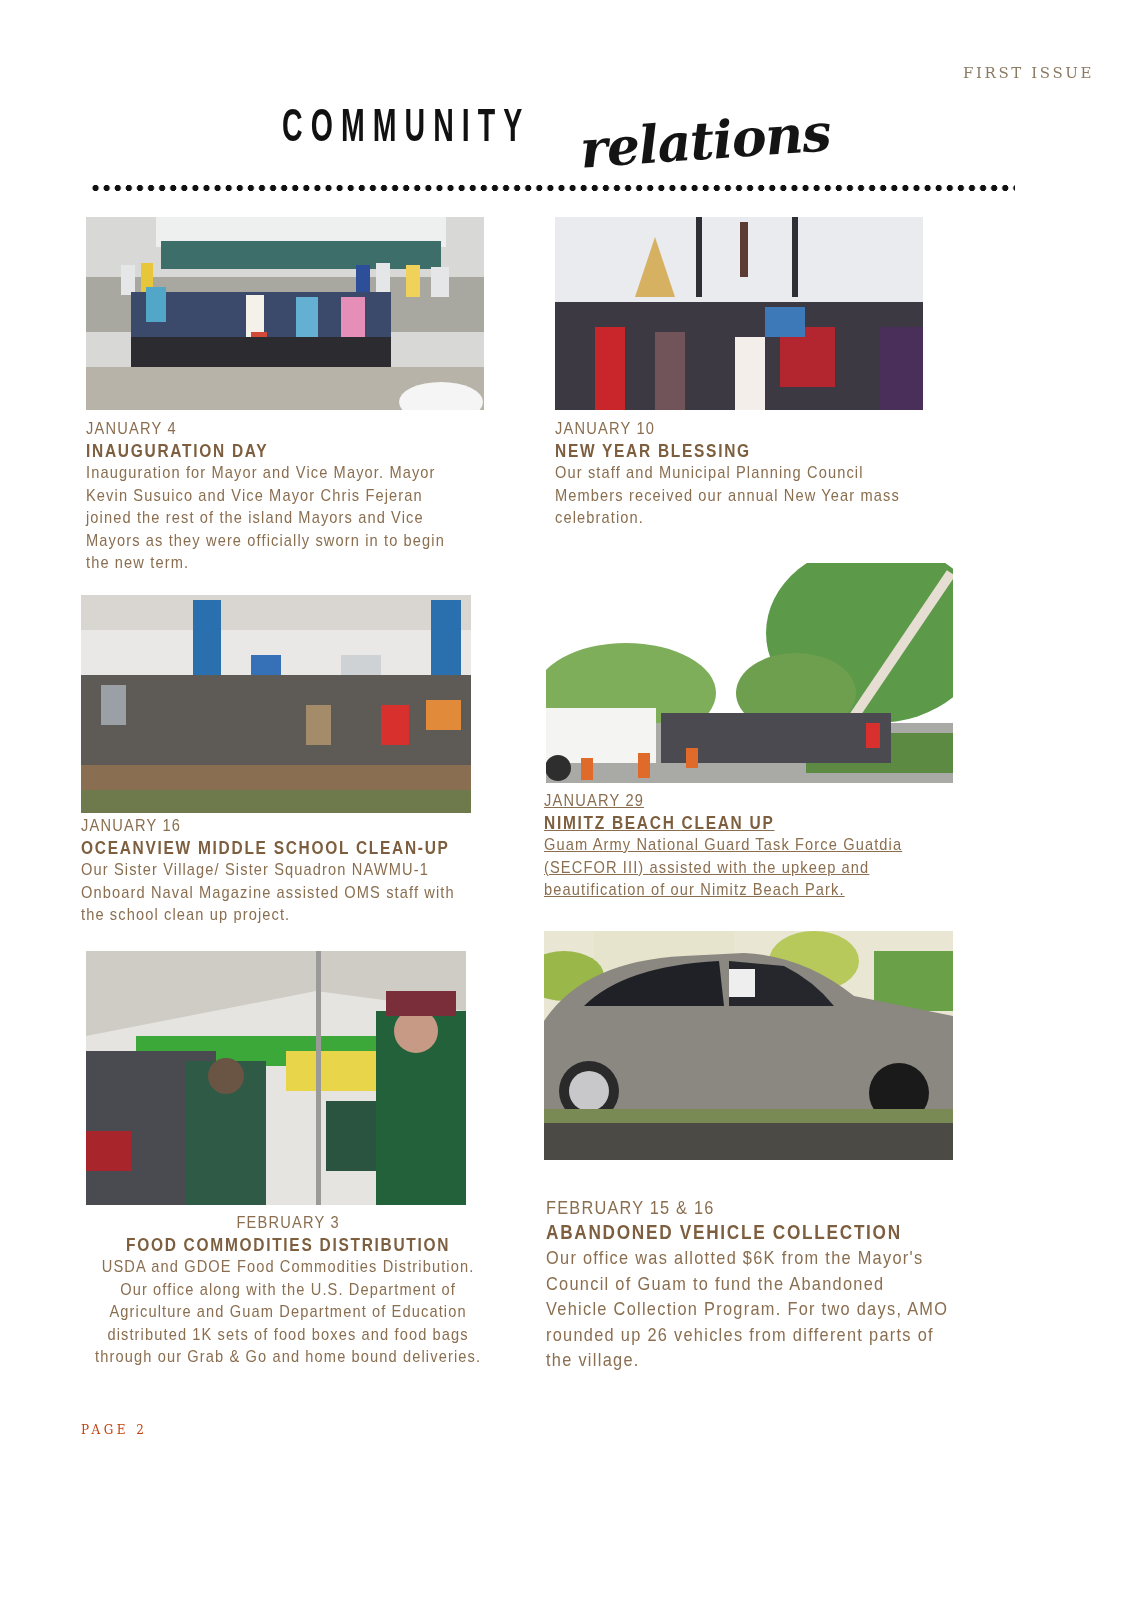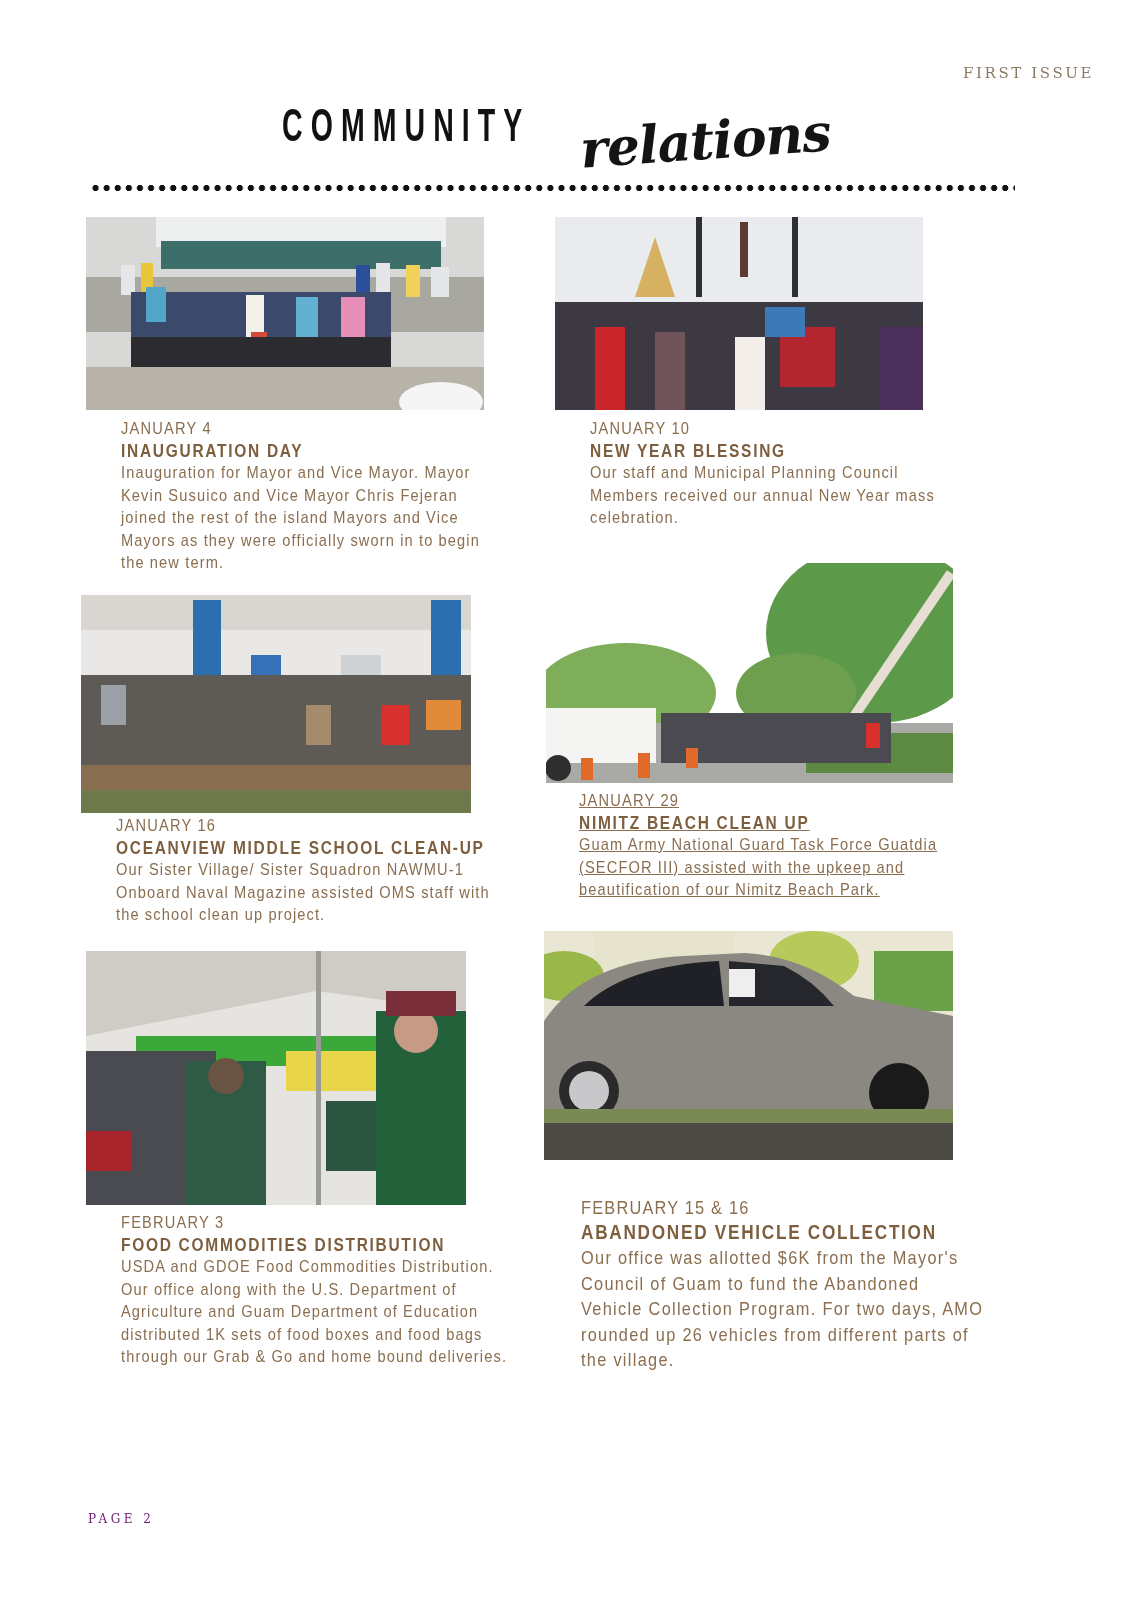--- a/index.html
+++ b/index.html
@@ -9,26 +9,26 @@
   .issue { left: 963px; top: 64px; font-family: "DejaVu Serif", serif; font-size: 15px; letter-spacing: 2.6px; color: #8a7a62; }
   .title-main { left: 282px; top: 98px; font-family: "Liberation Sans", sans-serif; font-weight: 700; font-size: 46px; letter-spacing: 13px; color: #111; transform: scaleX(0.62); transform-origin: left top; }
   .title-script { left: 580px; top: 110px; font-family: "DejaVu Serif", serif; font-style: italic; font-weight: 700; font-size: 52px; color: #141414; letter-spacing: -1px; transform: rotate(-4deg); }
   .dots { left: 90px; top: 183px; width: 925px; height: 10px;
     background-image: radial-gradient(circle, #111 3px, transparent 3.4px);
     background-size: 11.1px 10px; background-repeat: repeat-x; }
 
   .photo { overflow: hidden; }
   .photo svg { display: block; width: 100%; height: 100%; }
 
-  .cap { font-family: "Liberation Sans", sans-serif; color: #8a6e4f; margin-left: 35px; }
+  .cap { font-family: "Liberation Sans", sans-serif; color: #8a6e4f; }
   .cap .date { font-size: 17px; letter-spacing: 1.4px; line-height: 22px; transform: scaleX(0.86); transform-origin: left; white-space: nowrap; color: #8a6e4f; }
   .cap .head { font-size: 18px; font-weight: 700; letter-spacing: 2px; line-height: 22px; color: #7d5f3f; transform: scaleX(0.86); transform-origin: left; white-space: nowrap; }
   .cap .body { font-size: 17px; letter-spacing: 1.3px; line-height: 22.6px; color: #8a6e4f; transform: scaleX(0.86); transform-origin: left top; width: 470px; }
 
-  .pagenum { left: 81px; top: 1512px; font-family: "DejaVu Serif", serif; font-size: 12px; letter-spacing: 3.5px; color: #701a75; margin-left: 7px; }
+  .pagenum { left: 81px; top: 1423px; font-family: "DejaVu Serif", serif; font-size: 12px; letter-spacing: 3.5px; color: #c2410c; }
 </style>
 </head>
 <body>
 
 <div class="abs issue">FIRST ISSUE</div>
 <div class="abs title-main">COMMUNITY</div>
 <div class="abs title-script">relations</div>
 <div class="abs dots"></div>
 
 <div class="abs photo" style="left:86px;top:217px;width:398px;height:193px;">
@@ -167,21 +167,21 @@
     <path d="M185,30 L240,35 Q270,50 290,75 L185,75 Z" fill="#25272c"></path>
     <rect x="185" y="38" width="26" height="28" fill="#eeeeee"></rect>
     <circle cx="45" cy="160" r="30" fill="#2a2a2a"></circle>
     <circle cx="45" cy="160" r="20" fill="#c8c8ca"></circle>
     <circle cx="355" cy="162" r="30" fill="#1a1a1a"></circle>
     <rect x="0" y="190" width="409" height="39" fill="#4b4a44"></rect>
     <rect x="0" y="178" width="409" height="14" fill="#7a8a55"></rect>
   </svg>
 </div>
 
-<div class="abs cap" style="left:86px;top:1212px;">
+<div class="abs cap" style="left:86px;top:1212px;text-align:center;">
   <div class="date">FEBRUARY 3</div>
   <div class="head">FOOD COMMODITIES DISTRIBUTION</div>
   <div class="body" style="width:470px;">USDA and GDOE Food Commodities Distribution. Our office along with the U.S. Department of Agriculture and Guam Department of Education distributed 1K sets of food boxes and food bags through our Grab &amp; Go and home bound deliveries.</div>
 </div>
 
 <div class="abs cap" style="left:546px;top:1195px;">
   <div class="date" style="font-size:19px;line-height:25px;">FEBRUARY 15 &amp; 16</div>
   <div class="head" style="font-size:20px;line-height:25px;">ABANDONED VEHICLE COLLECTION</div>
   <div class="body" style="font-size:19px;line-height:25.5px;letter-spacing:1.5px;width:470px;">Our office was allotted $6K from the Mayor's Council of Guam to fund the Abandoned Vehicle Collection Program. For two days, AMO rounded up 26 vehicles from different parts of the village.</div>
 </div>

